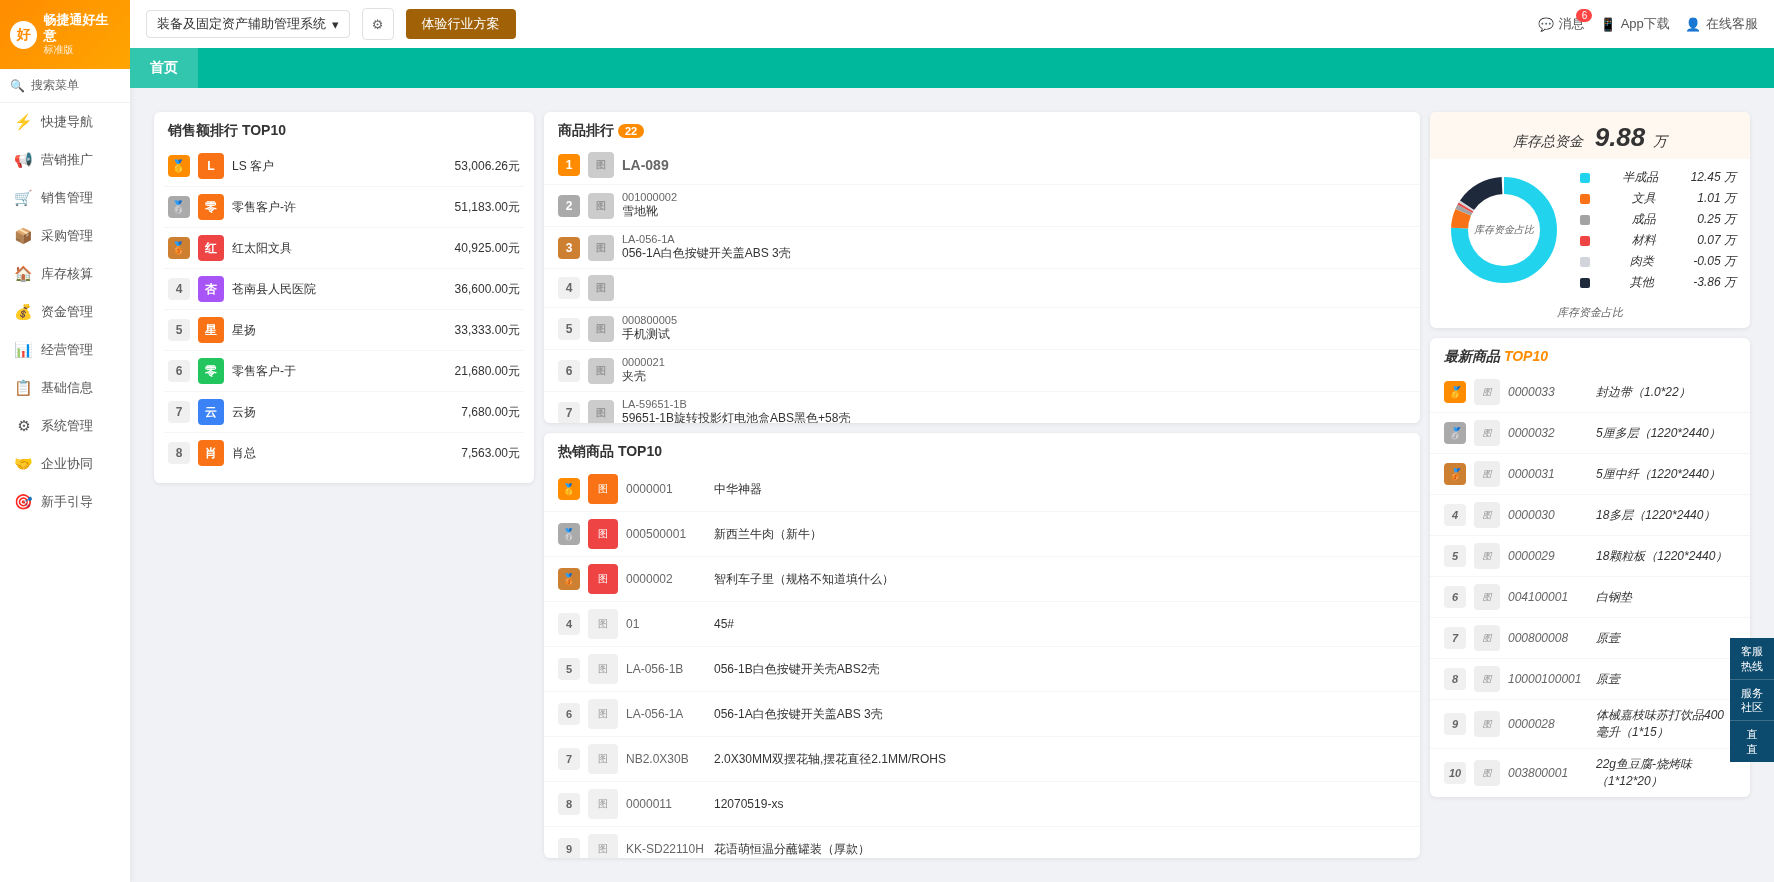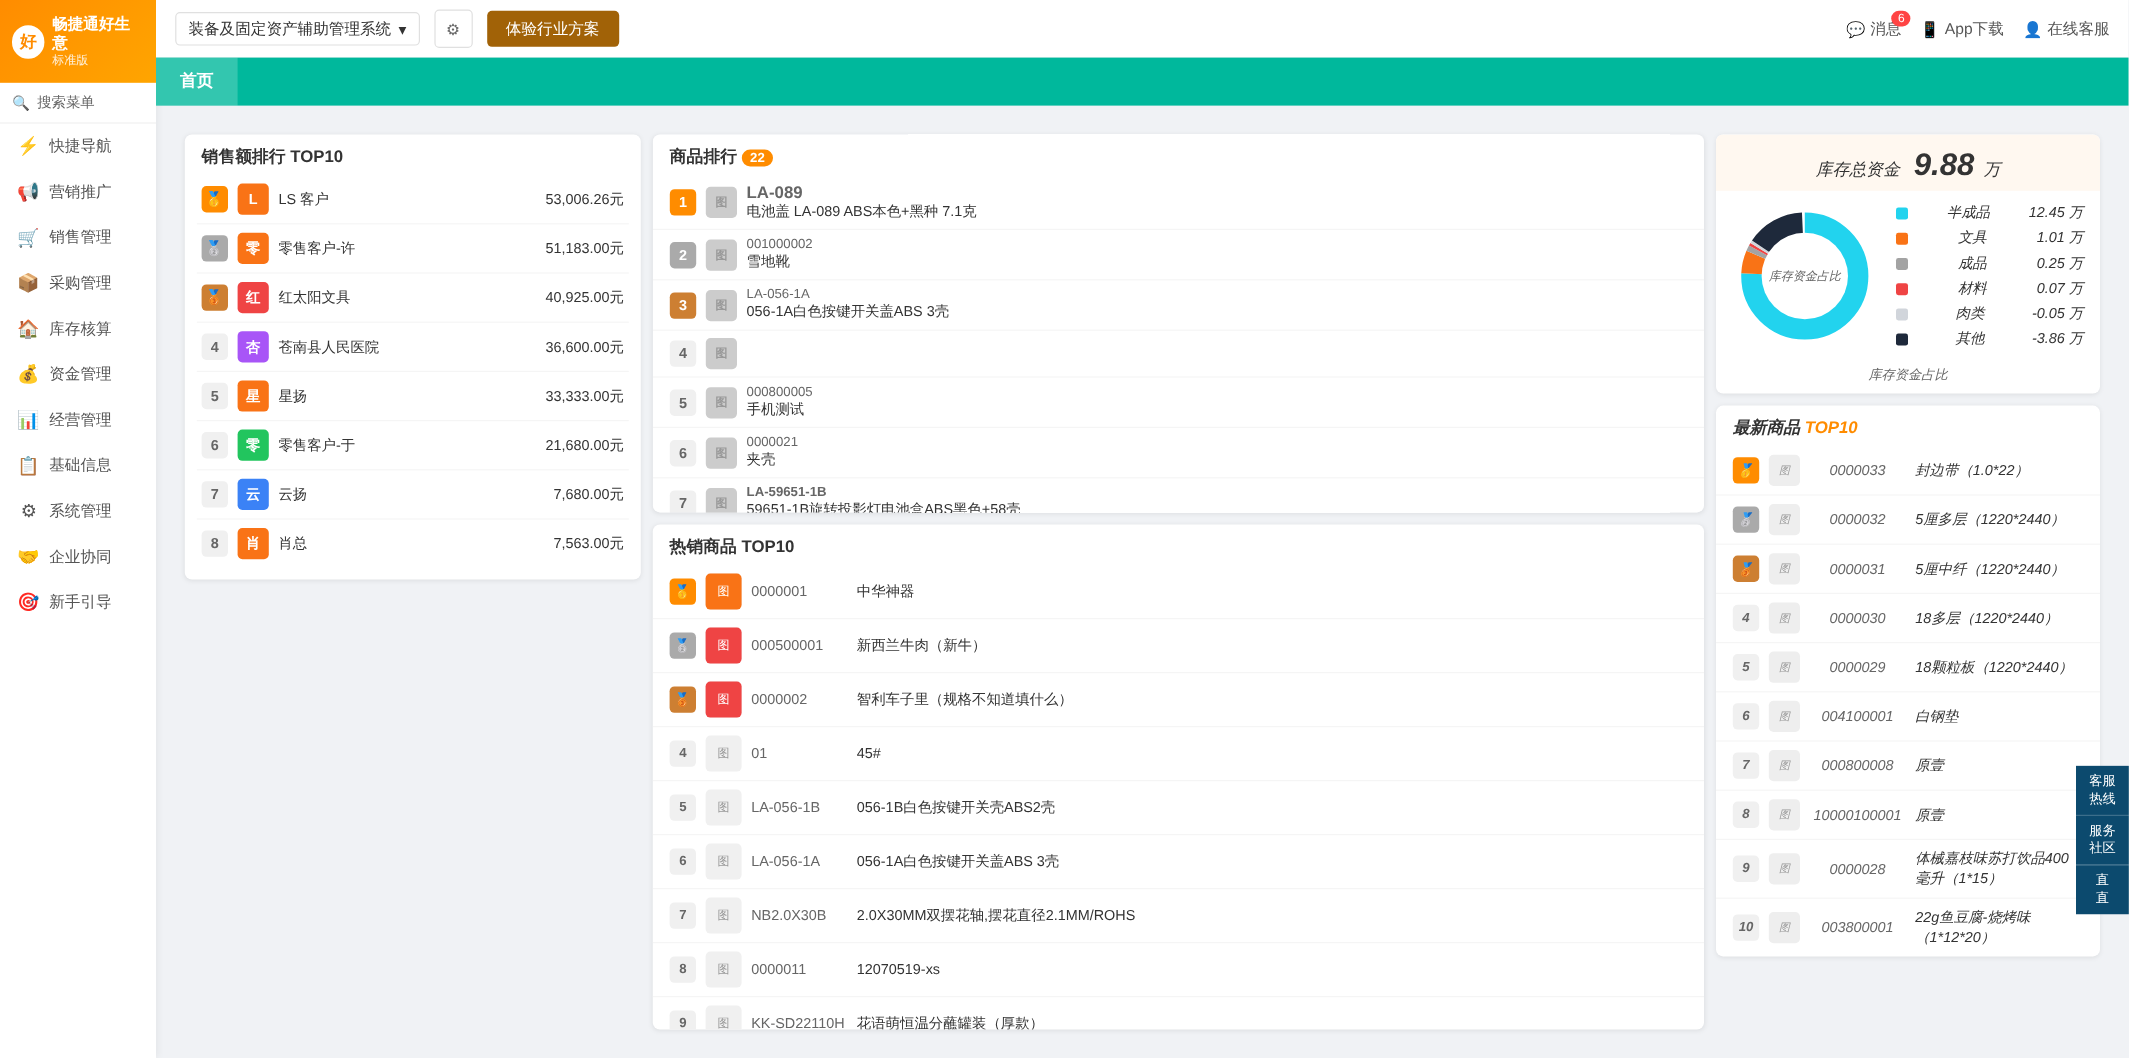--- a/index.html
+++ b/index.html
@@ -192,21 +192,21 @@
 
     
     .new-item {
       display: flex; align-items: center; gap: 8px;
       padding: 7px 14px;
       border-bottom: 1px solid #f5f5f5;
     }
     .new-item:last-child { border-bottom: none; }
     .new-rank { width: 22px; height: 22px; border-radius: 4px; display: flex; align-items: center; justify-content: center; font-size: 11px; font-weight: bold; flex-shrink: 0; }
     .new-thumb { width: 26px; height: 26px; background: #eee; border-radius: 4px; flex-shrink: 0; display: flex; align-items: center; justify-content: center; color: #999; font-size: 9px; }
-    .new-code { color: #666; font-size: 12px; min-width: 80px; flex-shrink: 0; text-align: center; }
+    .new-code { color: #666; font-size: 12px; min-width: 80px; flex-shrink: 0; }
     .new-name { color: #333; font-size: 12px; }
 
     
     .float-btns {
       position: fixed; right: 0; bottom: 120px;
       display: flex; flex-direction: column;
       z-index: 999;
     }
     .float-btn {
       background: #0c4a6e; color: #fff;
@@ -383,21 +383,20 @@
       <div class="card" style="max-height:320px; overflow-y:auto;">
         <div class="card-header">
           <span class="card-title">商品排行 <span style="color:#ff8c00;background:#ff8c00;color:#fff;border-radius:10px;padding:1px 7px;font-size:11px;">22</span></span>
         </div>
         <div id="product-rank-list">
             <div class="rank-item" style="padding: 6px 14px;">
     <div class="rank-num gold">1</div>
     <div class="rank-avatar" style="background:#ccc;color:#999;font-size:10px;">图</div>
     <div style="flex:1;min-width:0;">
       <div style="color:#666;font-size:14px;font-weight:bold;">LA-089</div>
-      <div style="color:#333;font-size:12px;white-space:nowrap;overflow:hidden;text-overflow:ellipsis;">电池盖 LA-089 ABS本色+黑种 7.1克</div>
     </div>
   </div>
             <div class="rank-item" style="padding: 6px 14px;">
     <div class="rank-num silver">2</div>
     <div class="rank-avatar" style="background:#ccc;color:#999;font-size:10px;">图</div>
     <div style="flex:1;min-width:0;">
       <div style="color:#666;font-size:11px;">001000002</div>
       <div style="color:#333;font-size:12px;white-space:nowrap;overflow:hidden;text-overflow:ellipsis;">雪地靴</div>
     </div>
   </div>
@@ -426,21 +425,21 @@
     <div class="rank-avatar" style="background:#ccc;color:#999;font-size:10px;">图</div>
     <div style="flex:1;min-width:0;">
       <div style="color:#666;font-size:11px;">0000021</div>
       <div style="color:#333;font-size:12px;white-space:nowrap;overflow:hidden;text-overflow:ellipsis;">夹壳</div>
     </div>
   </div>
             <div class="rank-item" style="padding: 6px 14px;">
     <div class="rank-num normal">7</div>
     <div class="rank-avatar" style="background:#ccc;color:#999;font-size:10px;">图</div>
     <div style="flex:1;min-width:0;">
-      <div style="color:#666;font-size:11px;font-weight:bold;">LA-59651-1B</div>
+      <div style="color:#666;font-size:11px;">LA-59651-1B</div>
       <div style="color:#333;font-size:12px;white-space:nowrap;overflow:hidden;text-overflow:ellipsis;">59651-1B旋转投影灯电池盒ABS黑色+58壳</div>
     </div>
   </div>
           </div>
       </div>
 
       <div class="card">
         <div class="card-header">
           <span class="card-title">热销商品 TOP10</span>
         </div>

